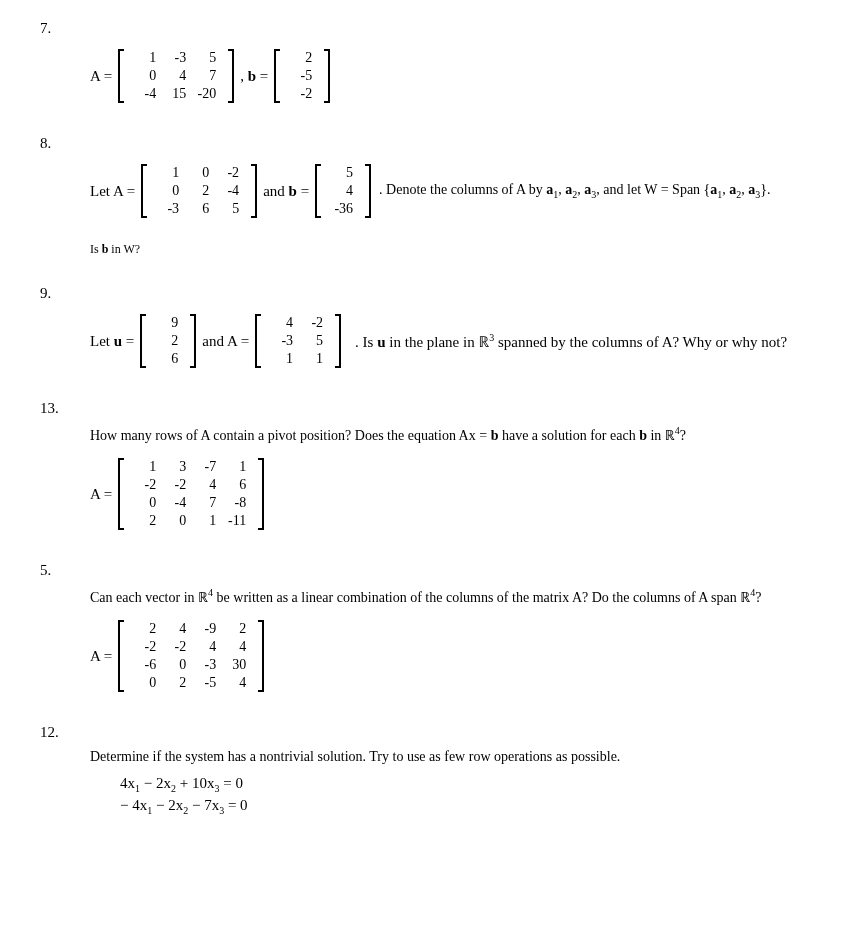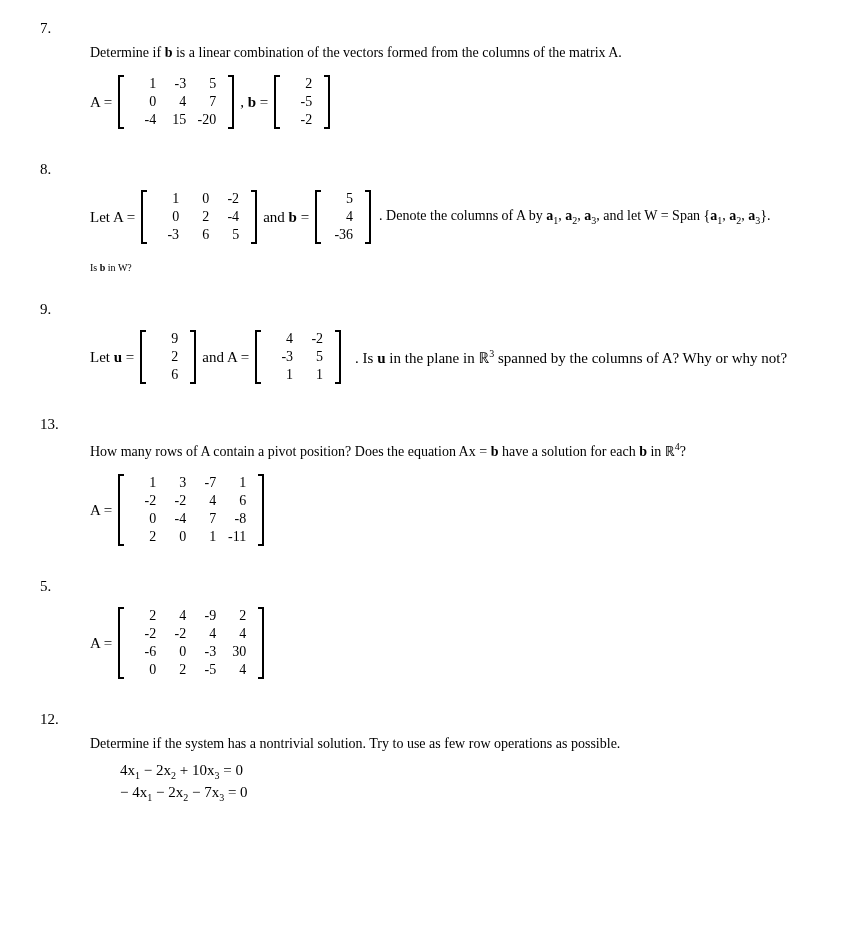--- a/index.html
+++ b/index.html
@@ -99,33 +99,30 @@
       margin: 8px 0;
       gap: 4px;
     }
 
     .denote-text {
       font-size: 14px;
       margin-left: 2px;
     }
 
     .is-b-in-w {
-      margin-top: 14px;
-      font-size: 10px;
+      margin-top: 20px;
+      font-size: 12px;
     }
   </style>
 </head>
 <body>
 
 <div class="problem">
   <div class="problem-number">7.</div>
   <div class="problem-content">
-    <div class="problem-text">
-      Determine if <strong>b</strong> is a linear combination of the vectors formed from the columns of the matrix A.
-    </div>
     <div class="matrix-eq-row">
       <span>A =</span>
       <div class="matrix-wrap">
         <div class="bracket-left"></div>
         <div class="matrix">
           <div class="matrix-row">
             <span class="matrix-cell">1</span>
             <span class="matrix-cell">-3</span>
             <span class="matrix-cell">5</span>
           </div>
@@ -298,20 +295,23 @@
         </div>
         <div class="bracket-right"></div>
       </div>
     </div>
   </div>
 </div>
 
 <div class="problem">
   <div class="problem-number">5.</div>
   <div class="problem-content">
+    <div class="problem-text">
+      Can each vector in ℝ<sup>4</sup> be written as a linear combination of the columns of the matrix A? Do the columns of A span ℝ<sup>4</sup>?
+    </div>
     <div class="matrix-eq-row">
       <span>A =</span>
       <div class="matrix-wrap">
         <div class="bracket-left"></div>
         <div class="matrix">
           <div class="matrix-row">
             <span class="matrix-cell">2</span>
             <span class="matrix-cell">4</span>
             <span class="matrix-cell">-9</span>
             <span class="matrix-cell">2</span>

